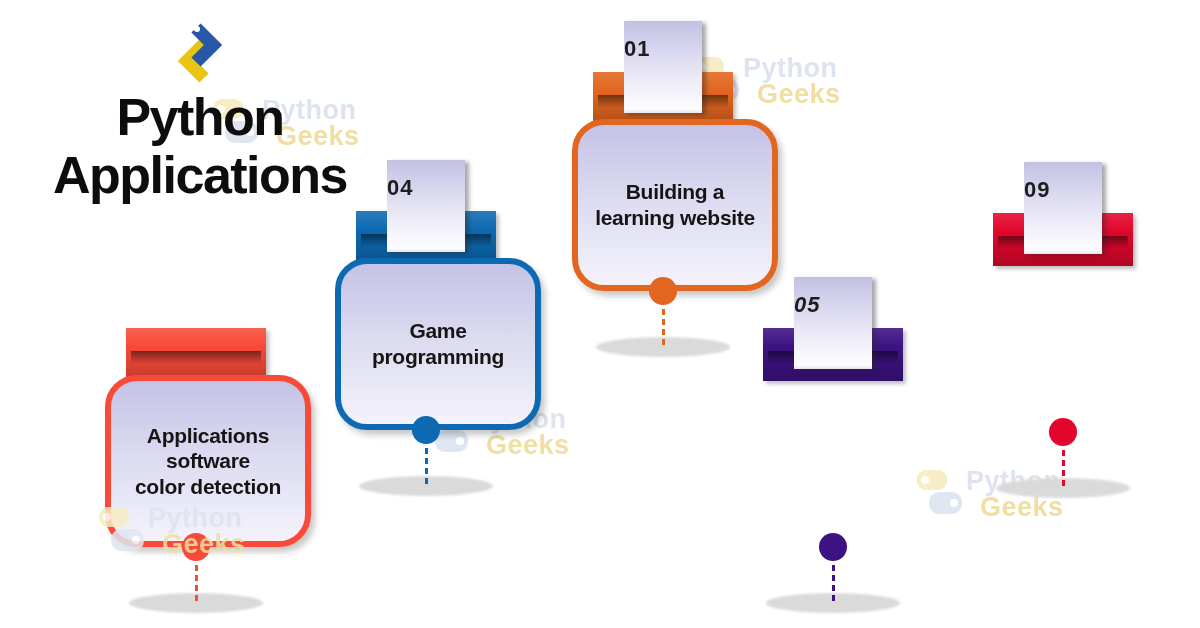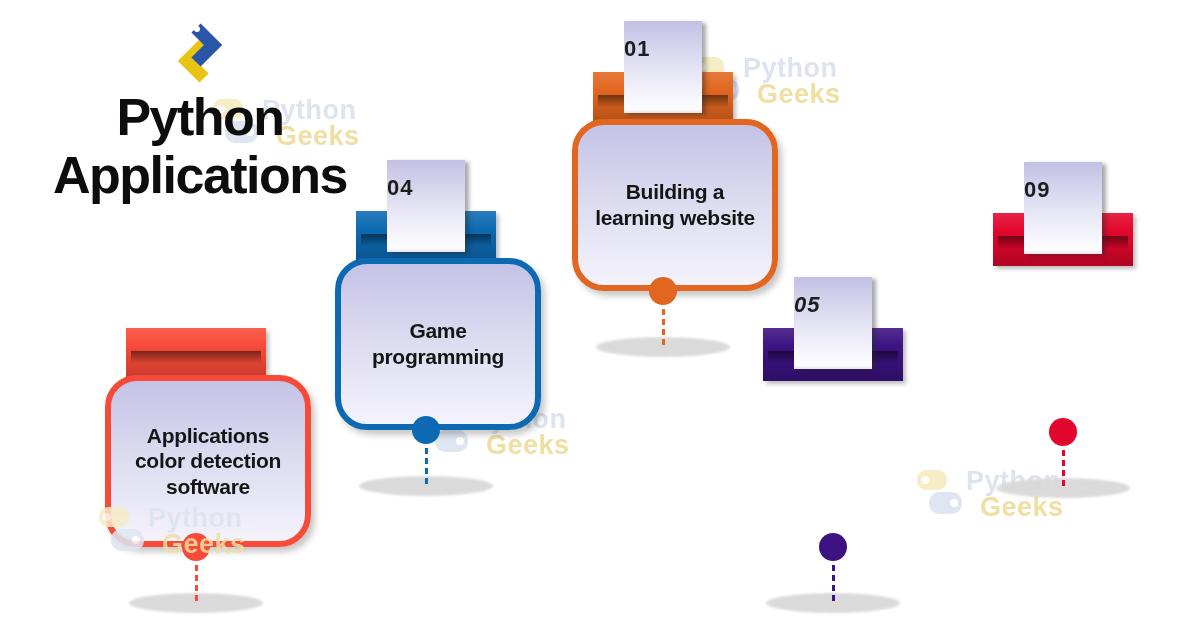--- a/index.html
+++ b/index.html
@@ -130,22 +130,22 @@
   <div class="ground"></div>
 </div>
 
 <div class="card card-3" style="--c: #f84a38;">
   <div class="clamp">
       <div class="slot-shadow"></div>
     </div>
   <div class="body">
     <div class="label">
       <span>Applications</span>
+      <span>software</span>
       <span>color detection</span>
-      <span>software</span>
     </div>
   </div>
   <div class="dot"></div>
   <div class="dash"></div>
   <div class="ground"></div>
 </div>
 
 <div class="card card-4" style="--c: #e2062c;">
   <div class="clamp">
       <div class="slot-shadow"></div>

